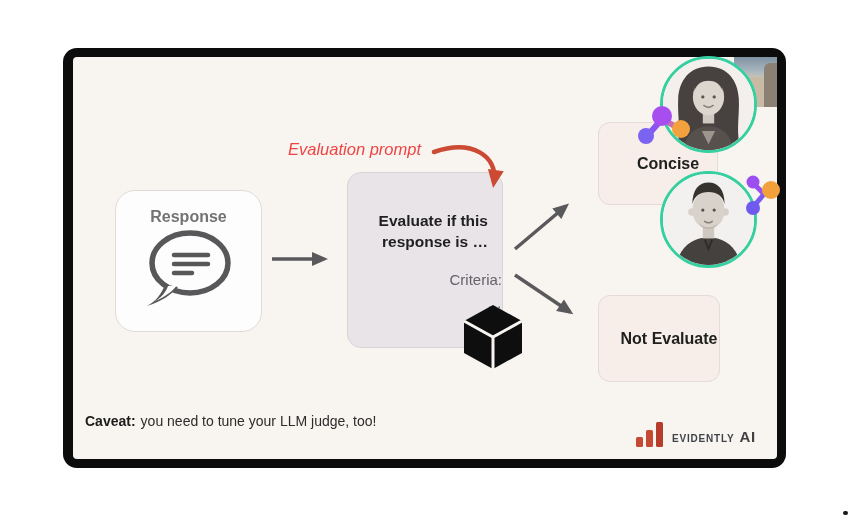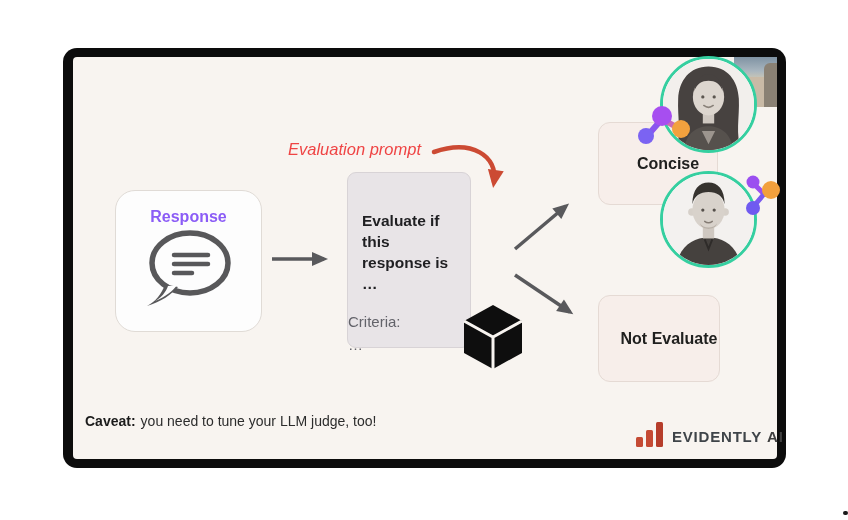--- a/index.html
+++ b/index.html
@@ -18,24 +18,24 @@
 
   .title{position:absolute;left:108px;top:92px;font-size:28px;font-weight:bold;
     color:#161616;letter-spacing:-0.2px;}
 
   .eval-label{position:absolute;left:288px;top:140px;font-size:16.5px;
     color:#ef4444;font-style:italic;}
 
   .box{position:absolute;box-sizing:border-box;}
   .response-box{left:115px;top:190px;width:147px;height:142px;background:#fdfdfd;
     border:1px solid #e0dbd6;border-radius:20px;text-align:center;}
-  .response-box .label{margin-top:17px;font-size:16px;font-weight:bold;color:#8b5cf6;}
-
-  .judge-box{left:347px;top:172px;width:124px;height:176px;background:#e8e4e7;
-    border:1px solid #d8d3d6;border-radius:9px;text-align:left;}
+  .response-box .label{margin-top:17px;font-size:16px;font-weight:bold;color:#737373;}
+
+  .judge-box{left:347px;top:172px;width:156px;height:176px;background:#e8e4e7;
+    border:1px solid #d8d3d6;border-radius:14px;text-align:right;}
   .judge-box .prompt{margin:38px 14px 0 14px;font-size:15.5px;font-weight:bold;
     color:#1f1f22;line-height:1.35;}
   .judge-box .criteria{margin-top:18px;font-size:15px;color:#63636a;}
   .judge-box .dots{margin-top:6px;font-size:15px;color:#63636a;}
 
   .outcome{background:#f7eeea;border:1px solid #e5dad4;border-radius:12px;
     display:flex;align-items:center;justify-content:center;
     font-size:16px;font-weight:bold;color:#20201f;padding-left:20px;}
   .concise-box{left:598px;top:122px;width:120px;height:83px;}
   .not-concise-box{left:598px;top:295px;width:122px;height:87px;}
@@ -59,21 +59,21 @@
 
   .molecule{position:absolute;}
   .molecule-1{left:634px;top:101px;}
   .molecule-2{left:742px;top:172px;}
 
   .caveat{position:absolute;left:85px;top:413px;font-size:14px;color:#2c2c2c;}
   .caveat .b{font-weight:bold;color:#1b1b1b;margin-right:5px;}
 
   .logo{position:absolute;left:636px;top:421px;height:26px;display:flex;
     align-items:flex-end;}
-  .logo .brand{font-size:15px;font-weight:bold;color:#3f4449;letter-spacing:0.8px;
+  .logo .brand{font-size:10px;font-weight:bold;color:#3f4449;letter-spacing:0.8px;
     margin-left:8px;line-height:1;padding-bottom:3px;}
   .logo .suffix{font-size:15px;font-weight:bold;color:#404040;letter-spacing:0.8px;
     margin-left:5px;line-height:1;padding-bottom:3px;}
 
   .corner-dot{position:absolute;left:843px;top:511px;width:5px;height:4px;
     background:#1a1a1a;border-radius:2px;}
 </style>
 </head>
 <body>
 

